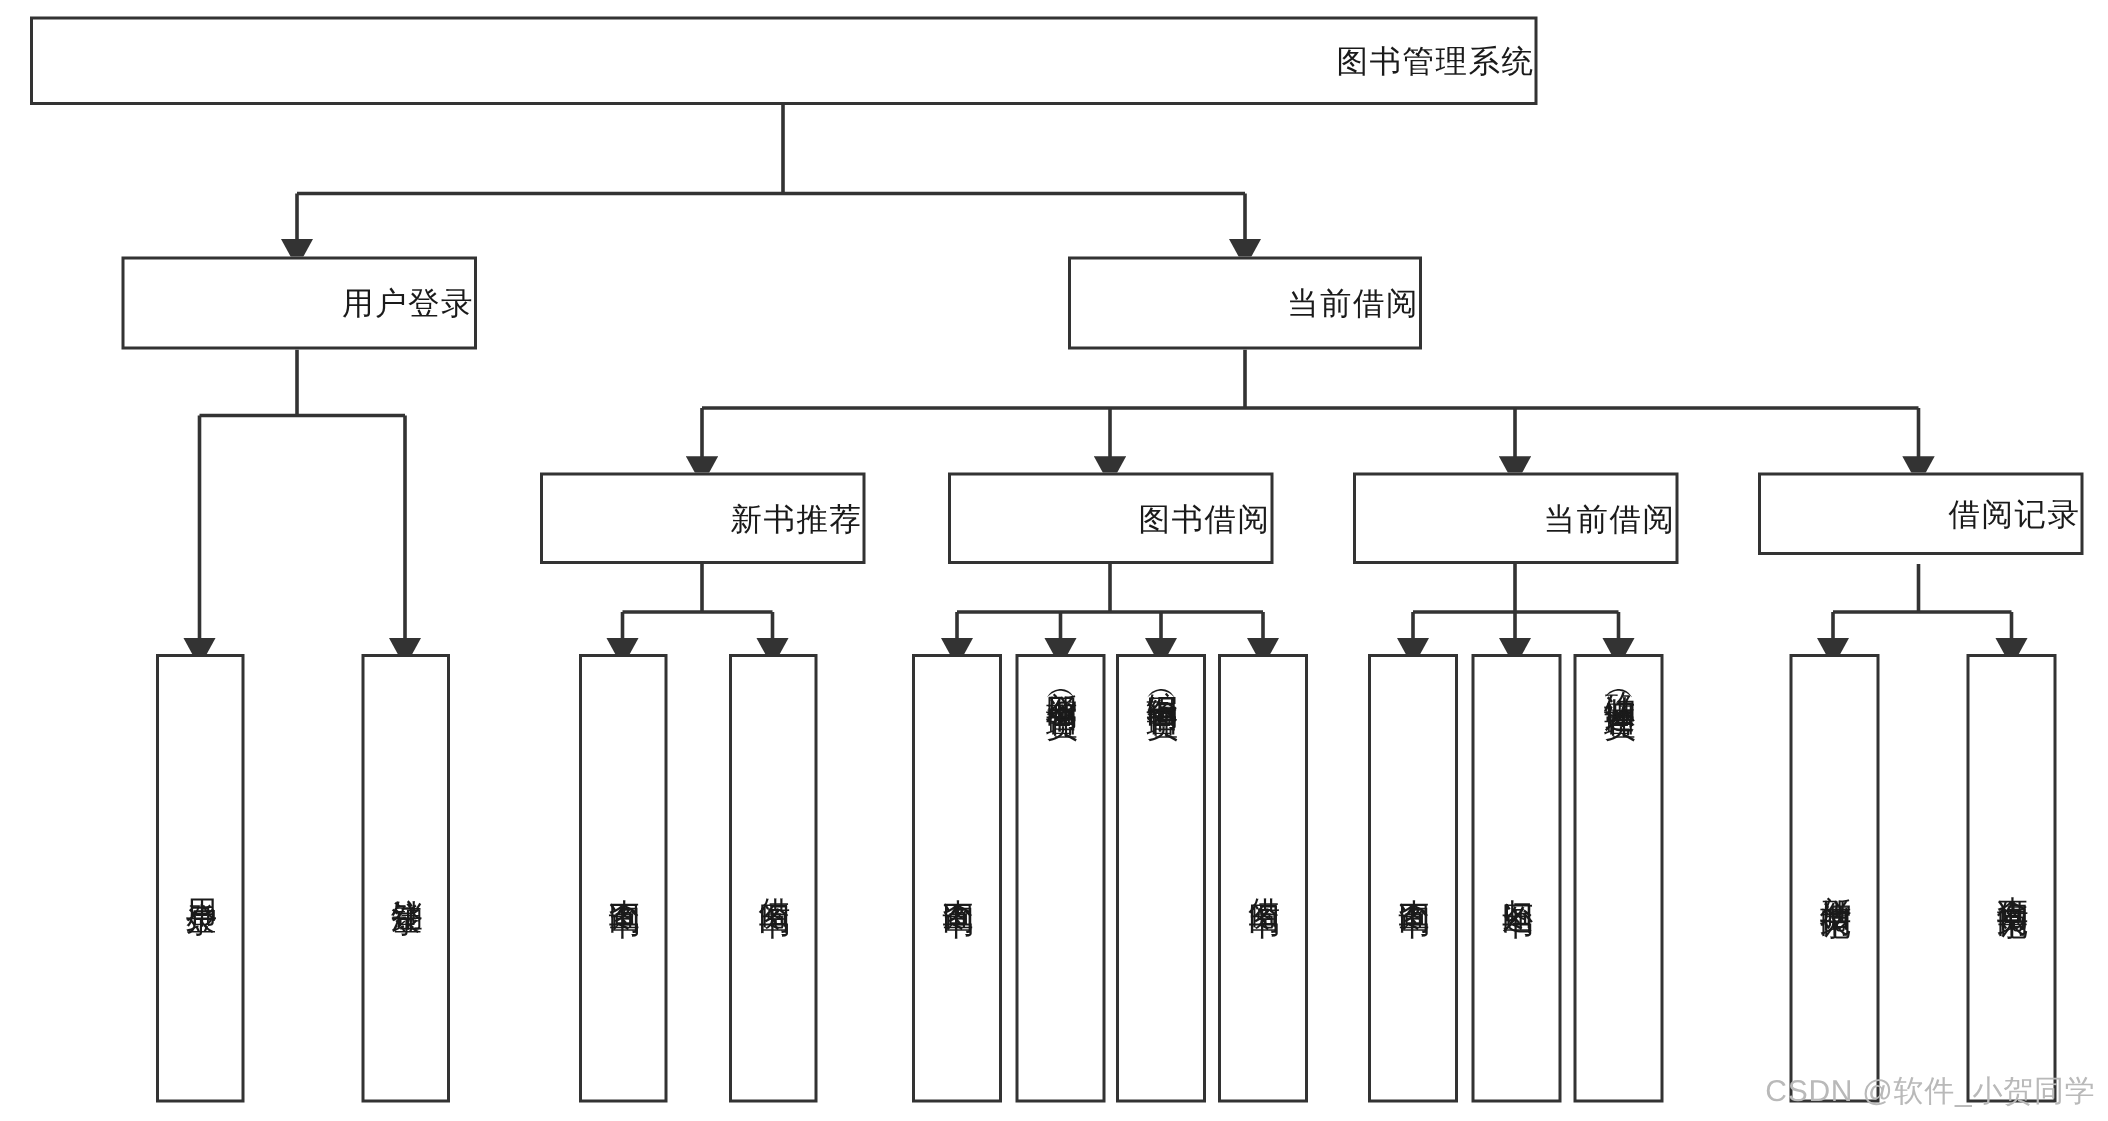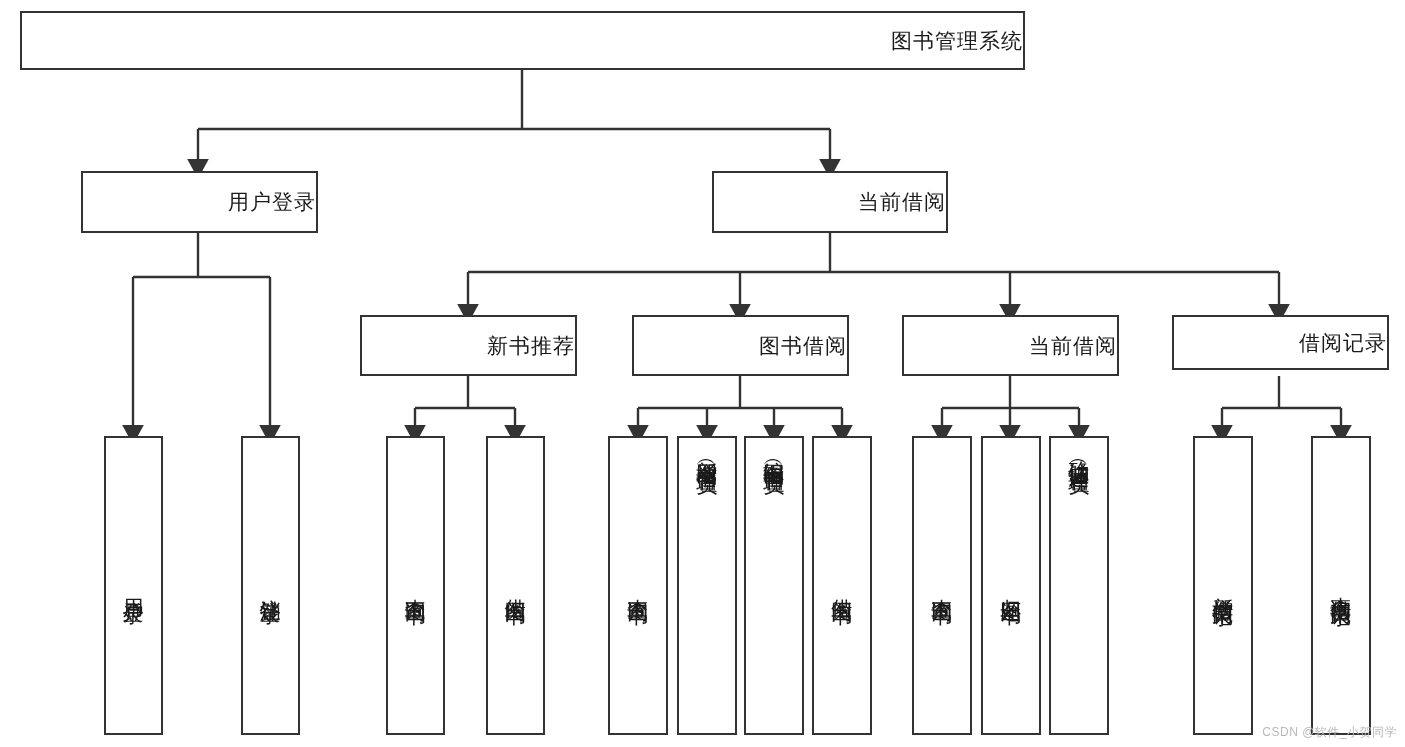--- a/index.html
+++ b/index.html
@@ -8,21 +8,21 @@
   #canvas{position:relative;width:1405px;height:747px;background:#ffffff;}
   #wires{position:absolute;left:0;top:0;width:1405px;height:747px;}
   .node{position:absolute;box-sizing:border-box;background:#ffffff;
         border:2.2px solid #333333;display:flex;align-items:center;
         justify-content:flex-end;color:#1a1a1a;}
   .node.h{font-size:21px;letter-spacing:1px;}
   .node.v{writing-mode:vertical-rl;text-orientation:upright;
           font-size:21px;line-height:1.22;letter-spacing:2px;
           justify-content:center;align-items:center;padding:6px 0;}
   .node.v.top{justify-content:flex-start;}
-  .watermark{position:absolute;right:8px;bottom:6px;font-size:12px;
+  .watermark{position:absolute;right:8px;bottom:6px;font-size:20px;
              color:#b9b9b9;letter-spacing:.5px;white-space:nowrap;}
 </style>
 </head>
 <body>
 
 <div id="canvas">
 
   <svg id="wires" viewBox="0 0 1405 747" xmlns="http://www.w3.org/2000/svg">
     <defs>
       <marker id="arrow" markerWidth="9" markerHeight="9" refX="1.2" refY="4.5" orient="auto" markerUnits="strokeWidth">

